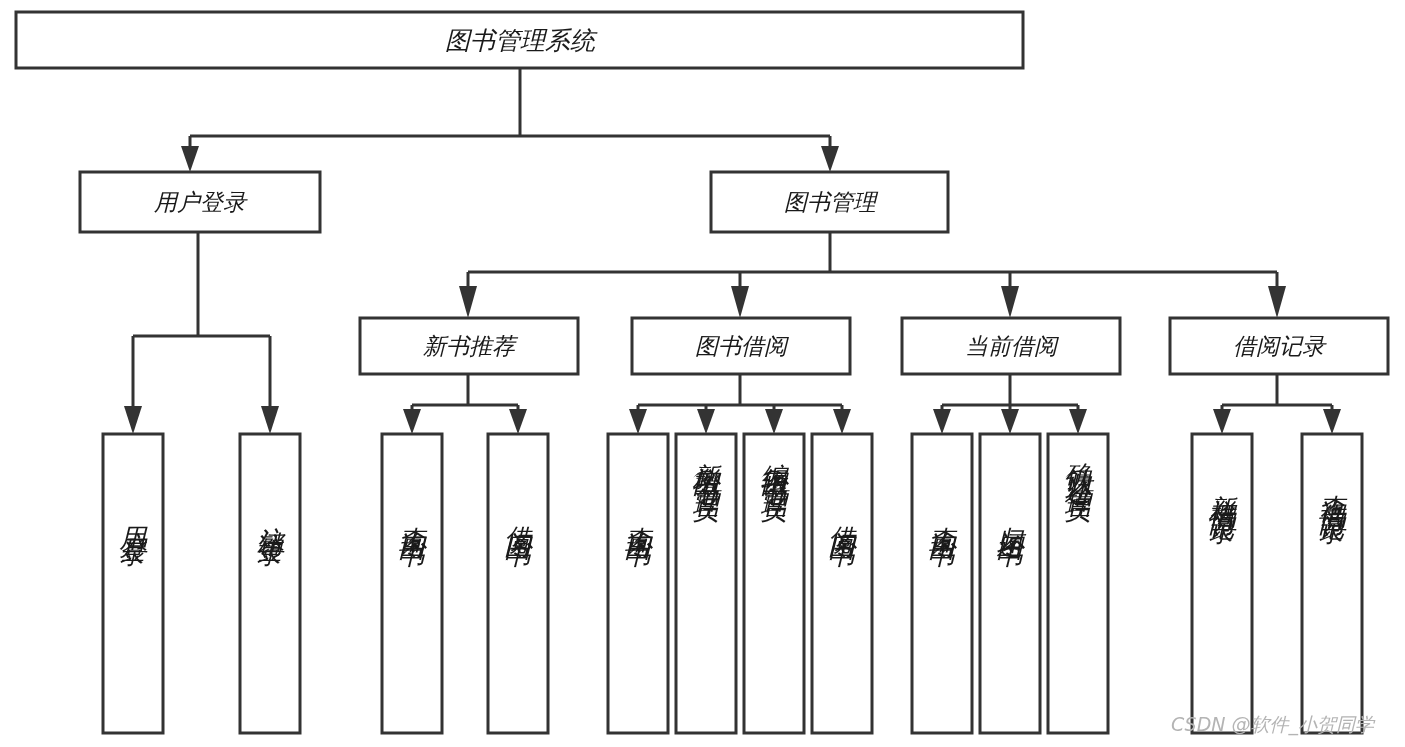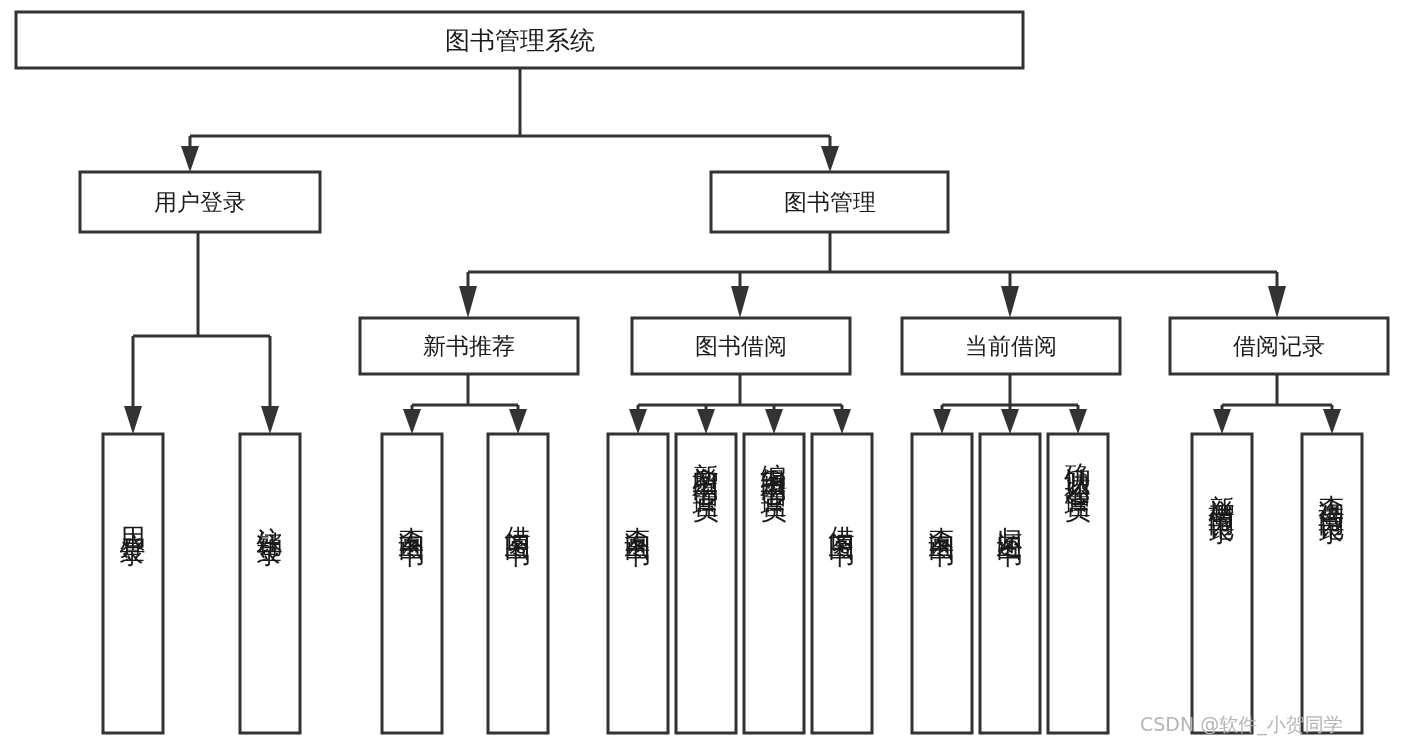--- a/index.html
+++ b/index.html
@@ -9,20 +9,21 @@
   }
   body {
     font-family: "DejaVu Sans", "Liberation Sans", sans-serif;
   }
   #diagram-root {
     position: relative;
     width: 1405px;
     height: 747px;
     background: #ffffff;
     overflow: hidden;
+    font-style: italic;
   }
   svg.diagram-canvas {
     position: absolute;
     top: 0;
     left: 0;
     width: 1405px;
     height: 747px;
     display: block;
   }
   .node-rect {
@@ -224,15 +225,15 @@
     <span class="vlabel-text" style="margin-top:8px;">确认归还（管理员）</span>
   </div>
 
   <div class="vlabel-wrap" style="left:1192px; top:434px; width:60px; height:299px;">
     <span class="vlabel-text" style="margin-top:40px;">新增借阅记录</span>
   </div>
   <div class="vlabel-wrap" style="left:1302px; top:434px; width:60px; height:299px;">
     <span class="vlabel-text" style="margin-top:40px;">查询借阅记录</span>
   </div>
 
-  <div class="watermark" style="left:1140px; top:712px;">CSDN @软件_小贺同学</div>
+  <div class="watermark" style="left:1171px; top:712px;">CSDN @软件_小贺同学</div>
 
 </div>
 
 </body></html>

